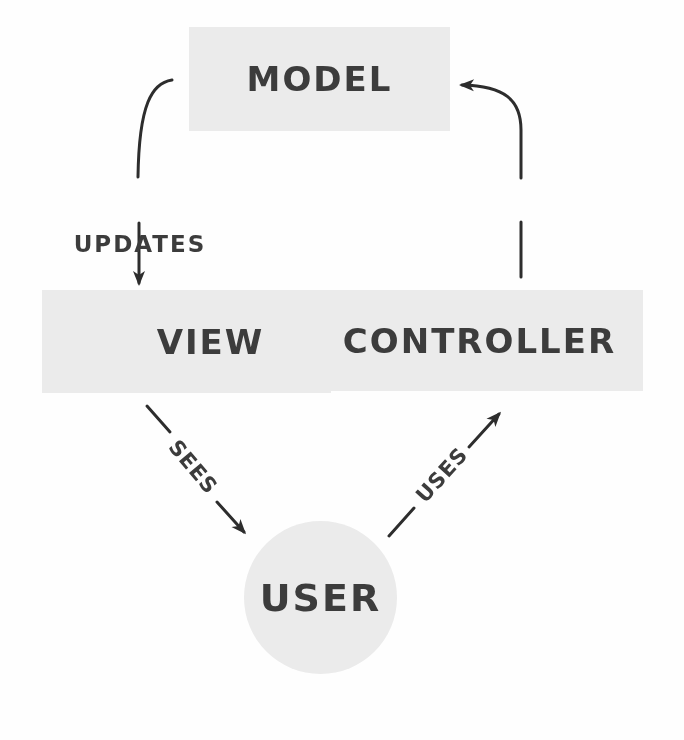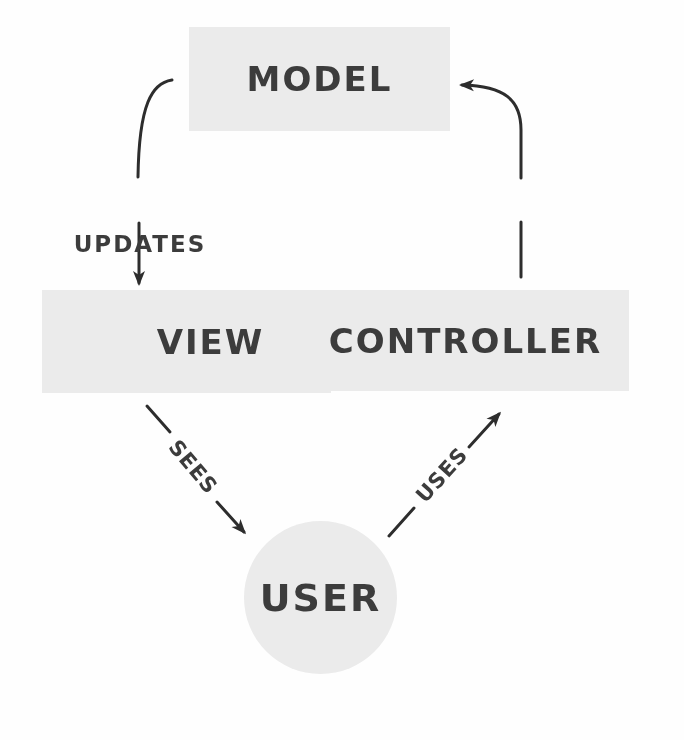--- a/index.html
+++ b/index.html
@@ -33,21 +33,21 @@
     font-weight: bold;
     letter-spacing: 2px;
   }
   .node.rect { font-size: 34px; }
   .node.circle-shape {
     border-radius: 50%;
     font-size: 38px;
   }
   .node-model      { left: 189px; top: 27px;  width: 261px; height: 104px; }
   .node-view       { left: 42px;  top: 290px; width: 241px; height: 103px; padding-left: 48px; }
-  .node-controller { left: 302px; top: 290px; width: 327px; height: 101px; }
+  .node-controller { left: 316px; top: 290px; width: 327px; height: 101px; }
   .node-user       { left: 244px; top: 521px; width: 153px; height: 153px; }
   .edge-label {
     position: absolute;
     color: #3c3c3c;
     font-weight: bold;
     font-size: 23px;
     letter-spacing: 2px;
     white-space: nowrap;
     transform: translate(-50%, -50%);
   }

